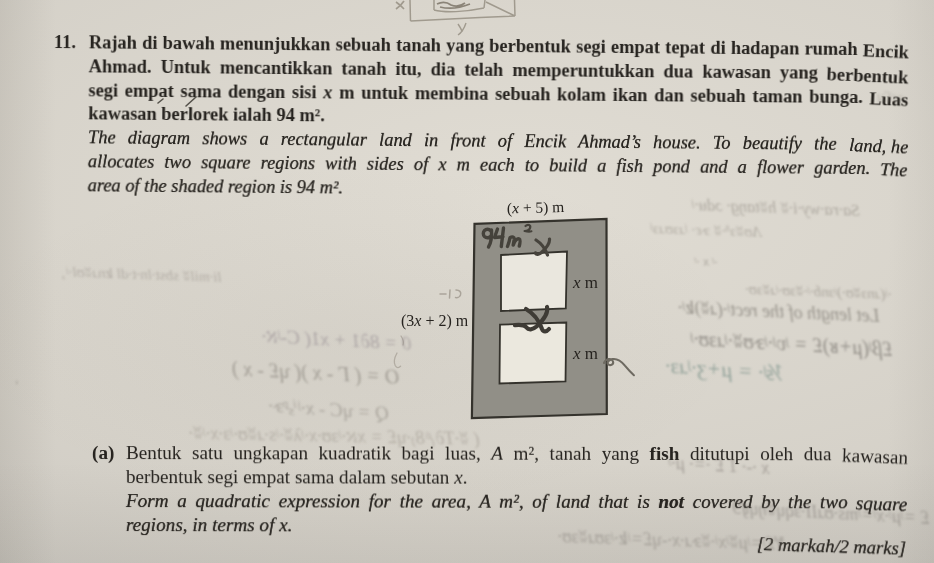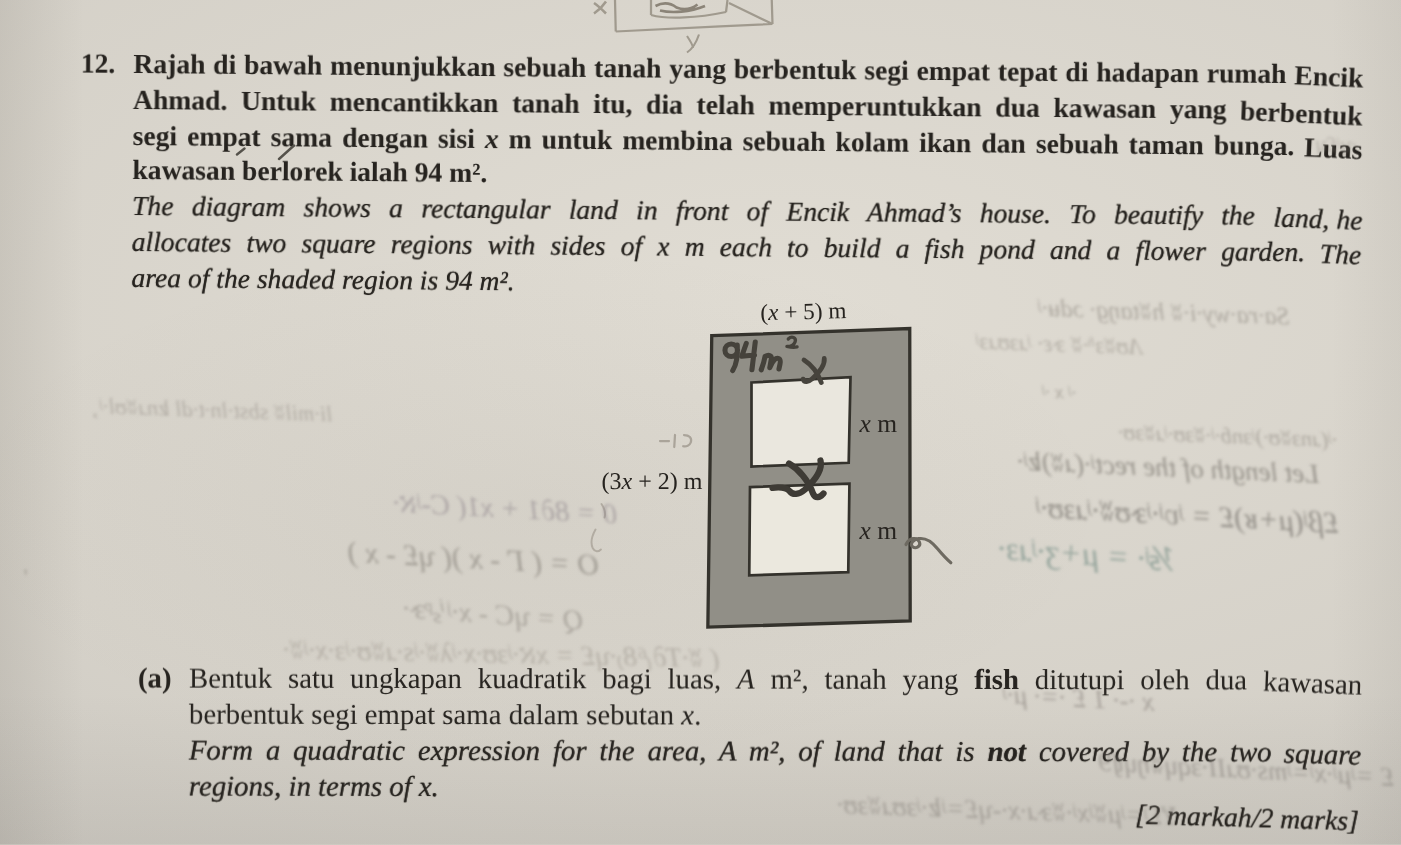--- a/index.html
+++ b/index.html
@@ -26,21 +26,21 @@
     font-style:italic;filter:blur(.9px);white-space:nowrap;}
   .teal{color:rgba(105,132,125,.62);}
   .curl{display:inline-block;transform:rotate(2.1deg) translateY(1.2px);transform-origin:0 60%;}
   .curl2{display:inline-block;transform:rotate(1.6deg) translateY(1px);transform-origin:0 60%;}
 </style>
 </head>
 <body>
 
 <div class="rot intro">
 
-  <span class="num">12.</span>
+  <span class="num">11.</span>
   <div class="body-ind">
     <div class="my jl">Rajah di bawah menunjukkan sebuah tanah yang berbentuk segi empat tepat di hadapan rumah <span class="curl">Encik</span></div>
     <div class="my jl">Ahmad. Untuk mencantikkan tanah itu, dia telah memperuntukkan dua kawasan yang <span class="curl">berbentuk</span></div>
     <div class="my jl">segi empat sama dengan sisi <i>x</i> m untuk membina sebuah kolam ikan dan sebuah taman bunga. <span class="curl">Luas</span></div>
     <div class="my">kawasan berlorek ialah 94 m².</div>
     <div class="en jl">The diagram shows a rectangular land in front of Encik Ahmad’s house. To beautify the <span class="curl2">land, he</span></div>
     <div class="en jl">allocates two square regions with sides of x m each to build a fish pond and a flower garden. <span class="curl2">The</span></div>
     <div class="en">area of the shaded region is 94 m².</div>
   </div>
 </div>

